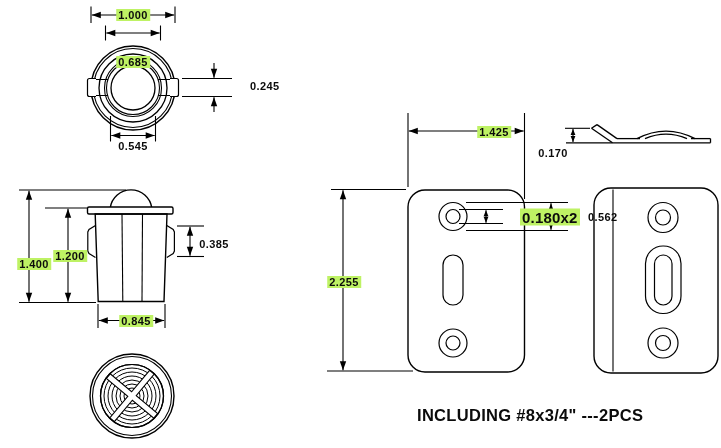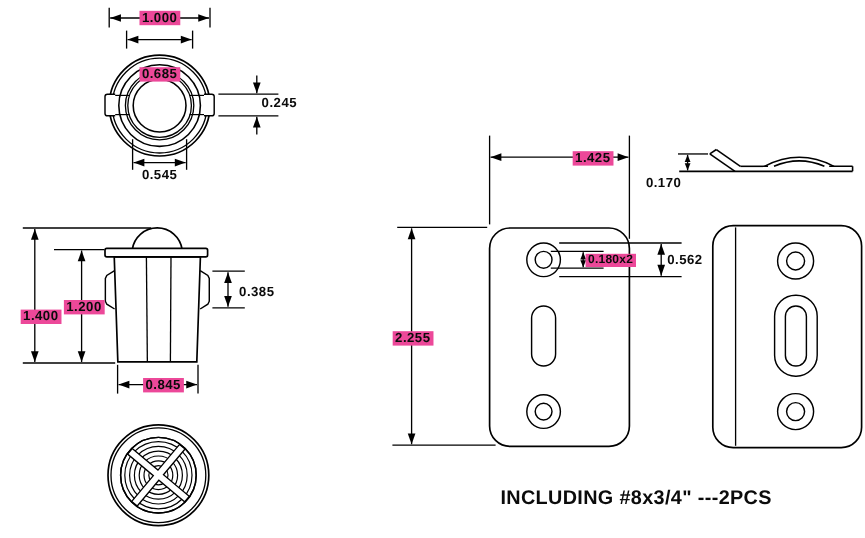--- a/index.html
+++ b/index.html
@@ -13,23 +13,23 @@
   .canvas svg{position:absolute;left:0;top:0;}
   .dim-label{
     position:absolute;
     font-size:11px;
     font-weight:bold;
     letter-spacing:0.4px;
     color:#0b0b0b;
     white-space:nowrap;
     transform:translate(-50%,-50%);
   }
-  .dim-label.left-anchor{transform:translate(0,-50%);}
-  .dim-label.bg{background:#ec4899;padding:0 2px;}
-  .dim-label.small{font-size:10px;letter-spacing:0.2px;}
+  .dim-label.left-anchor{transform:translate(0,-50%);margin-left:32px;}
+  .dim-label.bg{background:#bef264;padding:0 2px;}
+  .dim-label.small{font-size:15px;letter-spacing:0.2px;}
   .note-label{
     position:absolute;
     font-size:16.5px;
     font-weight:bold;
     letter-spacing:0.3px;
     color:#0b0b0b;
     white-space:nowrap;
   }
 </style>
 </head>

